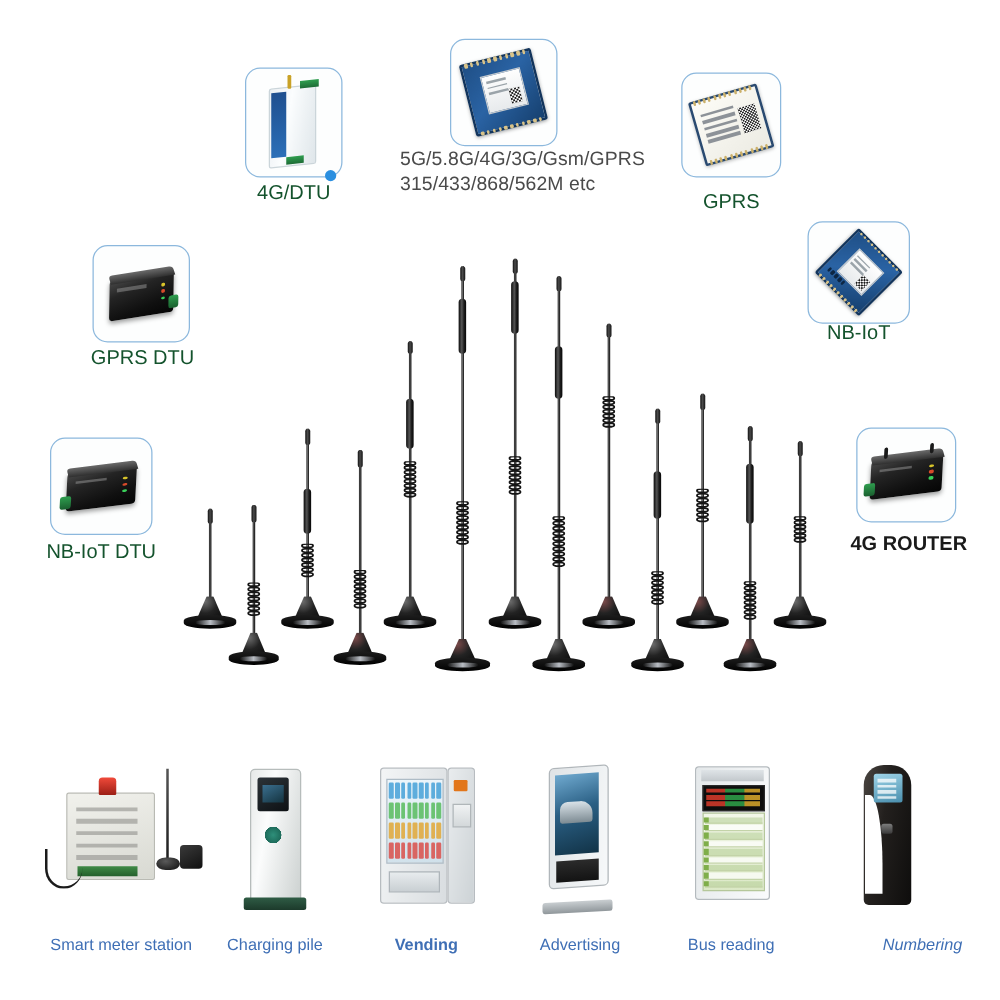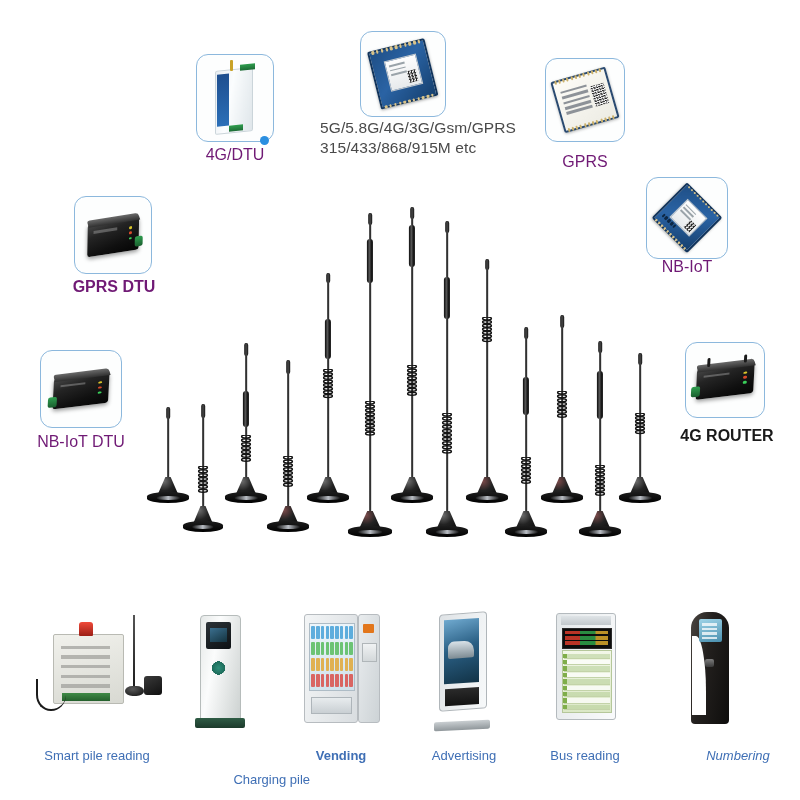--- a/index.html
+++ b/index.html
@@ -18,21 +18,21 @@
     background:#fdfefe;
     box-sizing:border-box;
     overflow:hidden;
   }
   .card-dot{
     position:absolute;width:9px;height:9px;border-radius:50%;
     background:#2b8fe0;
   }
   .plabel{
     position:absolute;
-    color:#701a75;
+    color:#14532d;
     white-space:nowrap;
     font-weight:400;
   }
   .plabel.bold{color:#1a1a1a;font-weight:700;}
 
   .freqtext{
     position:absolute;
     color:#4a4a4a;
     font-size:15.5px;
     line-height:20px;
@@ -458,21 +458,21 @@
           <div style="position: absolute; left: 50%; top: 52%; width: 68%; height: 42%; transform: translate(-50%, -50%) rotate(-9deg) skewX(-10deg); background: linear-gradient(165deg, rgb(74, 74, 74) 0%, rgb(36, 36, 36) 32%, rgb(16, 16, 16) 70%, rgb(5, 5, 5) 100%); border-radius: 3px; box-shadow: rgba(0, 0, 0, 0.4) 0px 2px 4px;">
             <div style="position: absolute; left: 0px; top: -14%; width: 100%; height: 22%; background: linear-gradient(rgb(106, 106, 106), rgb(48, 48, 48)); border-radius: 3px 3px 0px 0px; transform: skewX(18deg);"></div>
             <div style="position: absolute; right: 12%; top: 26%; width: 7%; height: 8%; background: rgb(216, 196, 42); border-radius: 50%;"></div>
             <div style="position: absolute; right: 12%; top: 42%; width: 7%; height: 8%; background: rgb(216, 74, 42); border-radius: 50%;"></div>
             <div style="position: absolute; right: 12%; top: 58%; width: 7%; height: 8%; background: rgb(58, 208, 90); border-radius: 50%;"></div>
             <div style="position: absolute; left: 12%; top: 22%; width: 46%; height: 9%; background: rgb(142, 142, 142); opacity: 0.55;"></div>
             <div style="position: absolute; top: 58%; width: 16%; height: 34%; background: linear-gradient(rgb(47, 158, 79), rgb(26, 95, 47)); border-radius: 2px; right: -9%;"></div>
           </div>
         </div>
       </div>
-      <div class="plabel" style="left: 58px; top: 278px; width: 112px; font-size: 16px; text-align: center; font-weight: bold;">GPRS DTU</div>
+      <div class="plabel" style="left: 58px; top: 278px; width: 112px; font-size: 16px; text-align: center;">GPRS DTU</div>
       <div class="card" style="left: 40px; top: 350px; width: 82px; height: 78px;">
         <div style="position: absolute; left: 0px; top: 0px; width: 100%; height: 100%;">
           <div style="position: absolute; left: 50%; top: 52%; width: 70%; height: 40%; transform: translate(-50%, -50%) rotate(-7deg) skewX(-10deg); background: linear-gradient(165deg, rgb(74, 74, 74) 0%, rgb(36, 36, 36) 32%, rgb(16, 16, 16) 70%, rgb(5, 5, 5) 100%); border-radius: 3px; box-shadow: rgba(0, 0, 0, 0.4) 0px 2px 4px;">
             <div style="position: absolute; left: 0px; top: -14%; width: 100%; height: 22%; background: linear-gradient(rgb(106, 106, 106), rgb(48, 48, 48)); border-radius: 3px 3px 0px 0px; transform: skewX(18deg);"></div>
             <div style="position: absolute; right: 12%; top: 26%; width: 7%; height: 8%; background: rgb(216, 196, 42); border-radius: 50%;"></div>
             <div style="position: absolute; right: 12%; top: 42%; width: 7%; height: 8%; background: rgb(216, 74, 42); border-radius: 50%;"></div>
             <div style="position: absolute; right: 12%; top: 58%; width: 7%; height: 8%; background: rgb(58, 208, 90); border-radius: 50%;"></div>
             <div style="position: absolute; left: 12%; top: 22%; width: 46%; height: 9%; background: rgb(142, 142, 142); opacity: 0.55;"></div>
             <div style="position: absolute; top: 58%; width: 16%; height: 34%; background: linear-gradient(rgb(47, 158, 79), rgb(26, 95, 47)); border-radius: 2px; left: -9%;"></div>
           </div>
@@ -490,52 +490,52 @@
             <div style="position: absolute; top: 58%; width: 16%; height: 34%; background: linear-gradient(rgb(47, 158, 79), rgb(26, 95, 47)); border-radius: 2px; left: -9%;"></div>
             <div style="position: absolute; left: 18%; top: -34%; width: 2.6px; height: 30%; background: rgb(26, 26, 26); border-radius: 2px;"></div>
             <div style="position: absolute; right: 14%; top: -30%; width: 2.6px; height: 26%; background: rgb(26, 26, 26); border-radius: 2px;"></div>
           </div>
         </div>
       </div>
       <div class="plabel bold" style="left: 673px; top: 427px; width: 108px; font-size: 16px; text-align: center;">4G ROUTER</div>
     </div>
 
   <div class="freqtext" id="freq-note" style="left: 320px; top: 118px;">5G/5.8G/4G/3G/Gsm/GPRS
-315/433/868/915M etc</div>
+315/433/868/562M etc</div>
 
   <div id="app-layer">
       <div class="appitem" style="left: 28px; top: 608px; width: 138px; height: 118px;">
         <div style="position: absolute; left: 0px; top: 0px; width: 100%; height: 100%;">
           <div style="position: absolute; left: 18%; top: 22%; width: 50%; height: 58%; background: linear-gradient(165deg, rgb(241, 241, 236), rgb(216, 217, 210)); border: 1px solid rgb(185, 186, 179); border-radius: 2px;">
             <div style="position: absolute; left: 10%; top: 16%; width: 72%; height: 5%; background: rgb(156, 157, 152); opacity: 0.7;"></div>
             <div style="position: absolute; left: 10%; top: 30%; width: 72%; height: 5%; background: rgb(156, 157, 152); opacity: 0.7;"></div>
             <div style="position: absolute; left: 10%; top: 44%; width: 72%; height: 5%; background: rgb(156, 157, 152); opacity: 0.7;"></div>
             <div style="position: absolute; left: 10%; top: 58%; width: 72%; height: 5%; background: rgb(156, 157, 152); opacity: 0.7;"></div>
             <div style="position: absolute; left: 10%; top: 72%; width: 72%; height: 5%; background: rgb(156, 157, 152); opacity: 0.7;"></div>
             <div style="position: absolute; left: 12%; bottom: 4%; width: 70%; height: 11%; background: linear-gradient(rgb(63, 138, 70), rgb(36, 96, 44));"></div>
           </div>
           <div style="position: absolute; left: 37%; top: 12%; width: 10%; height: 12%; background: linear-gradient(rgb(240, 74, 58), rgb(156, 31, 22)); border-radius: 3px 3px 1px 1px;"></div>
           <div style="position: absolute; left: 76%; top: 6%; width: 2.4px; height: 62%; background: linear-gradient(rgb(85, 85, 85), rgb(28, 28, 28));"></div>
           <div style="position: absolute; left: 70%; top: 66%; width: 14%; height: 9%; background: radial-gradient(at 40% 30%, rgb(90, 90, 90), rgb(12, 12, 12)); border-radius: 50% / 60%;"></div>
           <div style="position: absolute; left: 6%; top: 60%; width: 20%; height: 26%; border-top: none; border-right: none; border-bottom: 2.4px solid rgb(27, 27, 27); border-left: 2.4px solid rgb(27, 27, 27); border-image: initial; border-radius: 0px 0px 50% 50%;"></div>
           <div style="position: absolute; left: 84%; top: 58%; width: 13%; height: 16%; background: linear-gradient(150deg, rgb(58, 58, 58), rgb(16, 16, 16)); border-radius: 3px;"></div>
         </div>
       </div>
-      <div class="applabel" style="left: 7px; top: 748px; width: 180px;">Smart pile reading</div>
+      <div class="applabel" style="left: 7px; top: 748px; width: 180px;">Smart meter station</div>
       <div class="appitem" style="left: 189px; top: 608px; width: 62px; height: 120px;">
         <div style="position: absolute; left: 0px; top: 0px; width: 100%; height: 100%;">
           <div style="position: absolute; left: 18%; top: 6%; width: 62%; height: 86%; background: linear-gradient(100deg, rgb(230, 233, 232) 0%, rgb(251, 252, 252) 35%, rgb(205, 210, 209) 100%); border: 1px solid rgb(182, 188, 187); border-radius: 4px 4px 0px 0px;">
             <div style="position: absolute; left: 12%; top: 6%; width: 66%; height: 26%; background: linear-gradient(150deg, rgb(44, 51, 56), rgb(13, 17, 20)); border-radius: 2px;"></div>
             <div style="position: absolute; left: 22%; top: 11%; width: 46%; height: 14%; background: linear-gradient(150deg, rgb(59, 111, 143), rgb(20, 51, 63));"></div>
             <div style="position: absolute; left: 26%; top: 42%; width: 38%; height: 16%; background: radial-gradient(circle, rgb(46, 143, 122) 0%, rgb(29, 107, 90) 60%, transparent 62%); border-radius: 50%;"></div>
           </div>
           <div style="position: absolute; left: 10%; bottom: 0px; width: 80%; height: 8%; background: linear-gradient(rgb(47, 92, 69), rgb(28, 58, 43)); border-radius: 2px;"></div>
         </div>
       </div>
-      <div class="applabel" style="left: 130px; top: 772px; width: 180px; text-align: right;">Charging pile</div>
+      <div class="applabel" style="left: 130px; top: 748px; width: 180px;">Charging pile</div>
       <div class="appitem" style="left: 299px; top: 608px; width: 84px; height: 122px;">
         <div style="position: absolute; left: 0px; top: 0px; width: 100%; height: 100%;">
           <div style="position: absolute; left: 6%; top: 5%; width: 62%; height: 88%; background: linear-gradient(100deg, rgb(243, 245, 246), rgb(217, 221, 224)); border: 1px solid rgb(183, 188, 192); border-radius: 3px;">
             <div style="position: absolute; left: 8%; top: 7%; width: 84%; height: 62%; background: linear-gradient(170deg, rgb(238, 246, 251), rgb(207, 224, 234)); border: 1px solid rgb(174, 188, 198);">
               <div style="position: absolute; left: 3%; top: 4%; width: 8%; height: 19%; background: rgb(74, 163, 216); border-radius: 1px; opacity: 0.88;"></div>
               <div style="position: absolute; left: 13.8%; top: 4%; width: 8%; height: 19%; background: rgb(74, 163, 216); border-radius: 1px; opacity: 0.88;"></div>
               <div style="position: absolute; left: 24.6%; top: 4%; width: 8%; height: 19%; background: rgb(74, 163, 216); border-radius: 1px; opacity: 0.88;"></div>
               <div style="position: absolute; left: 35.4%; top: 4%; width: 8%; height: 19%; background: rgb(74, 163, 216); border-radius: 1px; opacity: 0.88;"></div>
               <div style="position: absolute; left: 46.2%; top: 4%; width: 8%; height: 19%; background: rgb(74, 163, 216); border-radius: 1px; opacity: 0.88;"></div>
               <div style="position: absolute; left: 57%; top: 4%; width: 8%; height: 19%; background: rgb(74, 163, 216); border-radius: 1px; opacity: 0.88;"></div>

